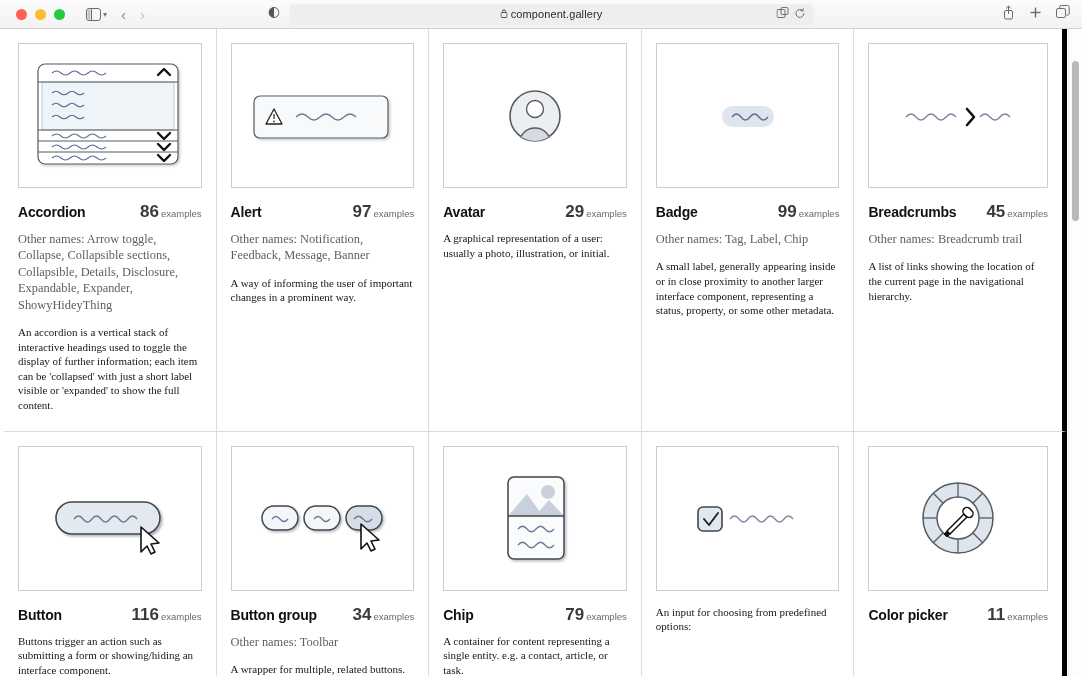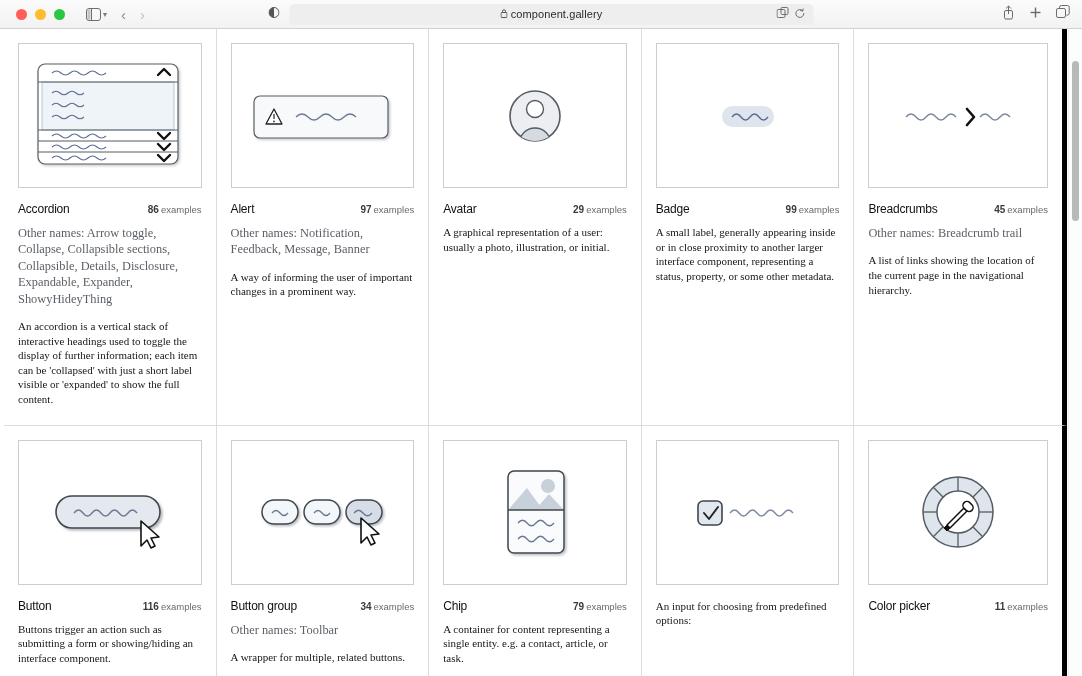--- a/index.html
+++ b/index.html
@@ -93,28 +93,28 @@
     margin-bottom: 14px;
   }
   .thumb svg { display: block; }
 
   .card-head {
     display: flex; align-items: baseline; justify-content: space-between;
     gap: 8px; margin-bottom: 9px;
   }
   .card-title {
     font-family: "Liberation Sans", sans-serif;
-    font-size: 12px; font-weight: 400; color: #111; letter-spacing: -.2px;
+    font-size: 14px; font-weight: 700; color: #111; letter-spacing: -.2px;
     white-space: nowrap;
   }
   .card-count {
     font-family: "Liberation Sans", sans-serif;
     font-size: 10.5px; color: #3a3a3a; white-space: nowrap;
   }
-  .card-count .num { font-weight: 700; font-size: 10px; }
+  .card-count .num { font-weight: 700; font-size: 17px; }
   .card-count .word { color: #6a6a6a; font-size: 9.5px; margin-left: 2px; }
 
   .othernames {
     font-family: "Liberation Serif", serif;
     font-size: 12.4px; line-height: 1.32;
     color: #5a5f66; margin-bottom: 12px;
   }
   .desc {
     font-family: "Liberation Serif", serif;
     font-size: 11px; line-height: 1.33; color: #14171a;
@@ -322,20 +322,21 @@
             <rect x="48" y="44" width="52" height="21" rx="10.5" fill="#dfe5ec"></rect>
             <path d="M58 55 q4.5 -6 9 0 t9 0 t9 0 t9 0" fill="none" stroke="#5b6b93" stroke-width="1.3"></path>
           </svg>
         </div>
         <div class="card-head">
           <span class="card-title">Badge</span>
           <span class="card-count">
             <span class="num">99</span><span class="word">examples</span>
           </span>
         </div>
+        <div class="othernames">Other names: Tag, Label, Chip</div>
         <div class="desc">A small label, generally appearing inside or in close proximity to another larger interface component, representing a status, property, or some other metadata.</div>
       </div>
 
       <div class="cell">
         <div class="thumb">
           <svg width="148" height="108" viewBox="0 0 148 108">
             <path d="M22 55 q5 -6 10 0 t10 0 t10 0 t10 0 t10 0" fill="none" stroke="#7d889e" stroke-width="1.4"></path>
             <path d="M83 47 l7 8 l-7 8" fill="none" stroke="#111" stroke-width="2.6" stroke-linecap="round" stroke-linejoin="round"></path>
             <path d="M96 55 q5 -6 10 0 t10 0 t10 0" fill="none" stroke="#7d889e" stroke-width="1.4"></path>
           </svg>

